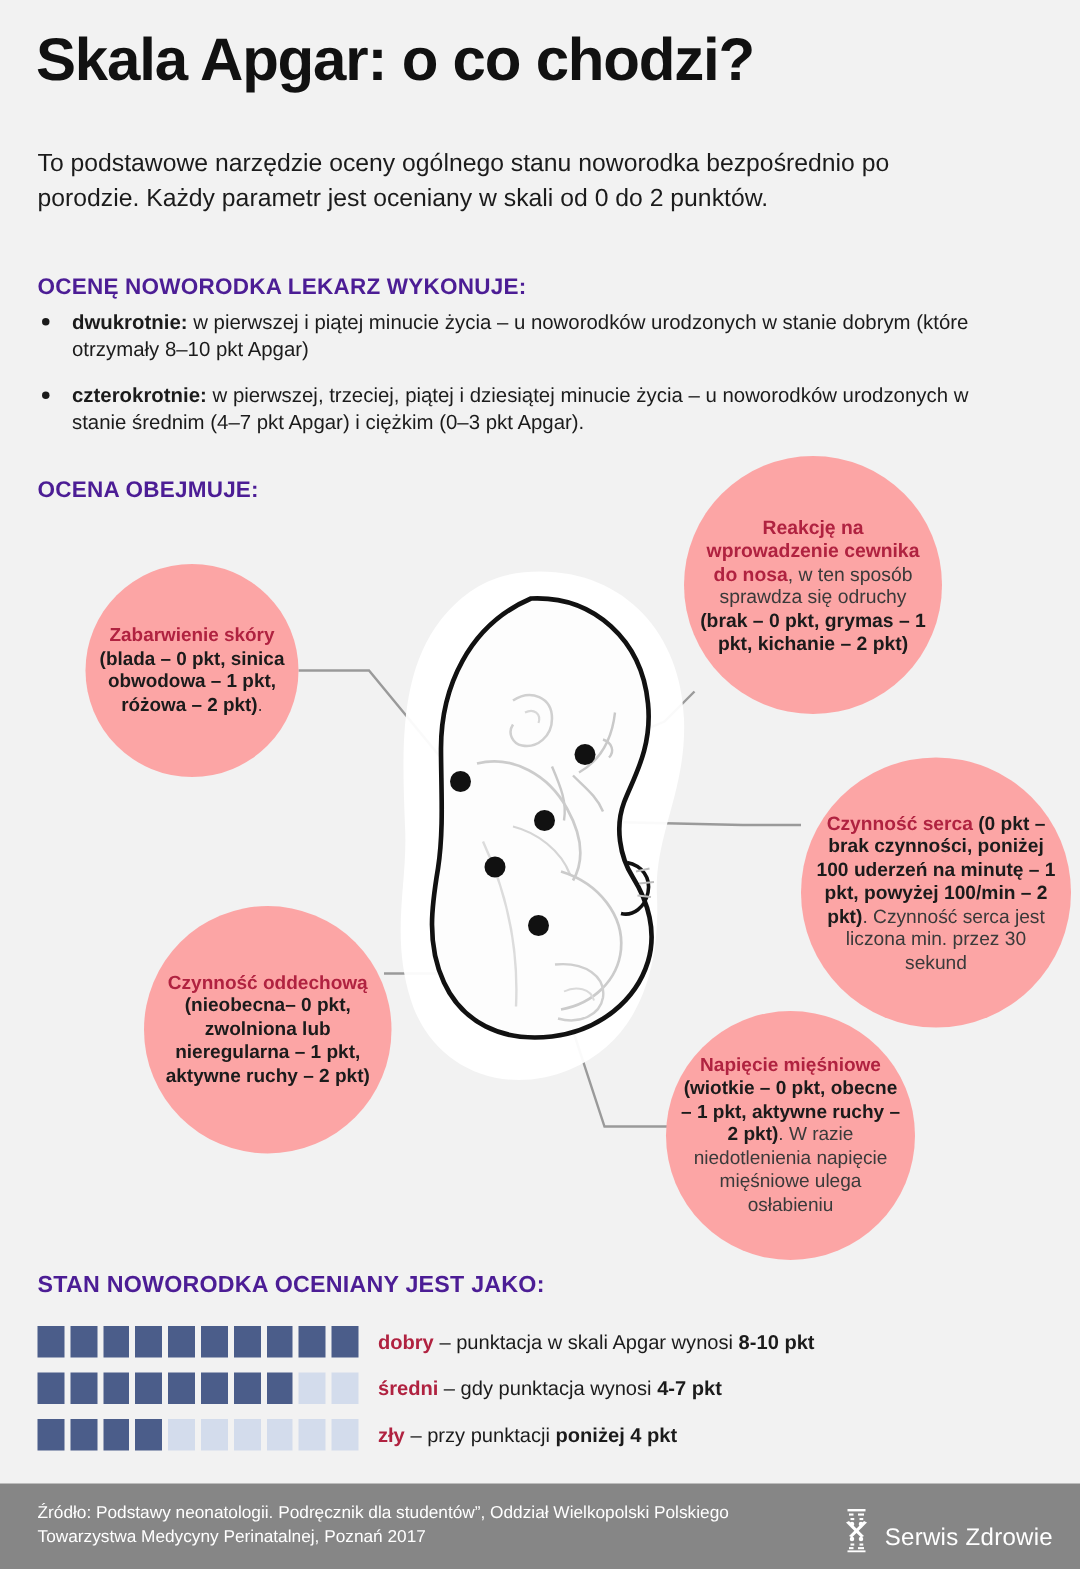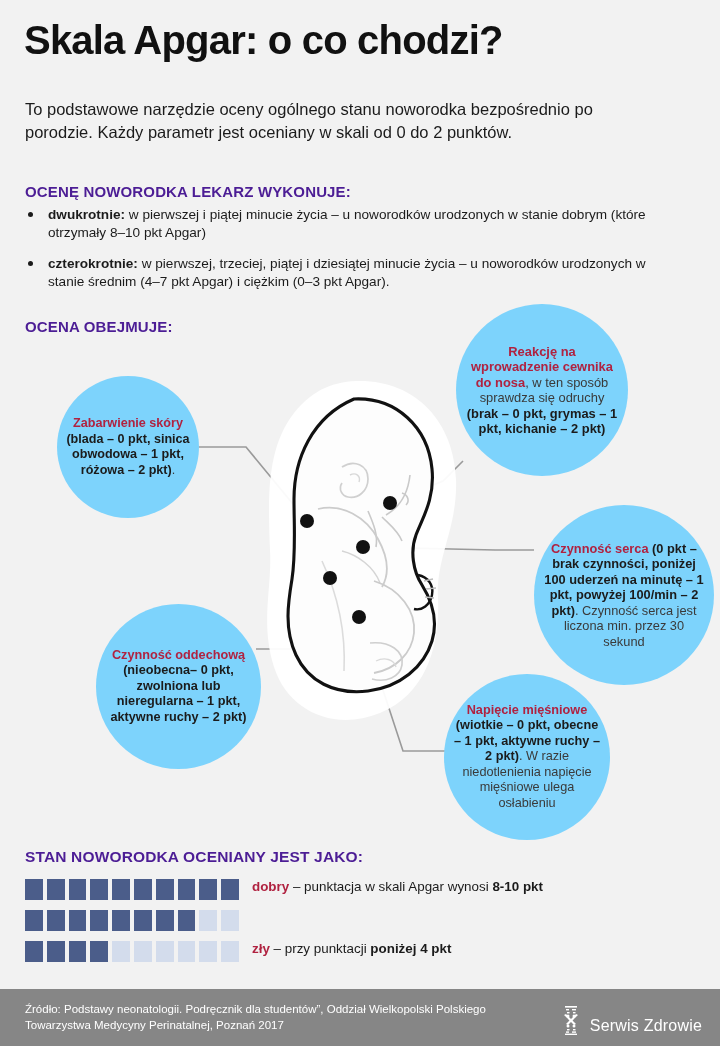--- a/index.html
+++ b/index.html
@@ -79,21 +79,21 @@
     width: 720px; height: 545px;
   }
   #babylayer {
     position: absolute; left: 250px; top: 80px;
     width: 230px; height: 360px;
   }
 
   .bubble {
     position: absolute;
     border-radius: 50%;
-    background: #7dd3fc;
+    background: #fca5a5;
     display: flex;
     align-items: center;
     justify-content: center;
     text-align: center;
     color: #1b1b1b;
     line-height: 15.5px;
   }
   .bubble .inner { padding: 0 8px; width: 100%; }
   .bubble .hl { color: #b02240; font-weight: bold; }
   .bubble .bd { font-weight: bold; }
@@ -104,20 +104,21 @@
   #b-heart  { left: 534px; top: 210px; width: 180px; height: 180px; font-size: 12.8px; }
   #b-breath { left: 96px;  top: 309px; width: 165px; height: 165px; font-size: 12.7px; }
   #b-muscle { left: 444px; top: 379px; width: 166px; height: 166px; font-size: 12.7px; }
 
   
   #legend { position: absolute; left: 25px; top: 879px; width: 670px; }
   .legend-row {
     position: relative;
     height: 31px;
     display: flex;
+    align-items: center;
   }
   .blocks { display: flex; gap: 4px; width: 214px; }
   .blk { width: 18px; height: 21px; }
   .blk.on  { background: #4b5d8a; }
   .blk.off { background: #d3dcec; }
   .legend-text {
     font-size: 13.4px;
     color: #1b1b1b;
     margin-left: 13px;
     white-space: nowrap;
@@ -286,20 +287,21 @@
           <span class="blk on"></span>
           <span class="blk on"></span>
           <span class="blk on"></span>
           <span class="blk on"></span>
           <span class="blk on"></span>
           <span class="blk on"></span>
           <span class="blk on"></span>
           <span class="blk off"></span>
           <span class="blk off"></span>
         </div>
+        <div class="legend-text"><span class="name">średni</span><span> – gdy punktacja wynosi </span><b>4-7 pkt</b></div>
       </div>
       <div class="legend-row">
         <div class="blocks">
           <span class="blk on"></span>
           <span class="blk on"></span>
           <span class="blk on"></span>
           <span class="blk on"></span>
           <span class="blk off"></span>
           <span class="blk off"></span>
           <span class="blk off"></span>

